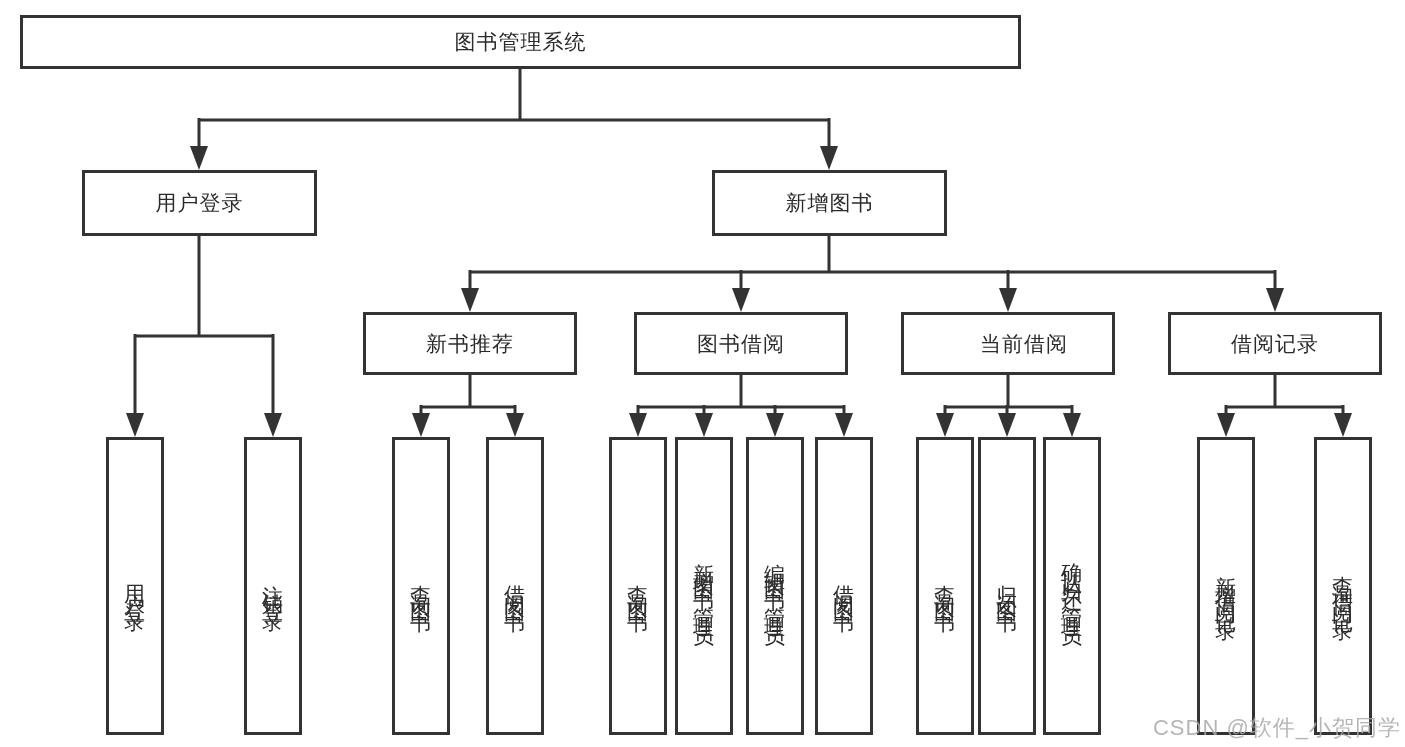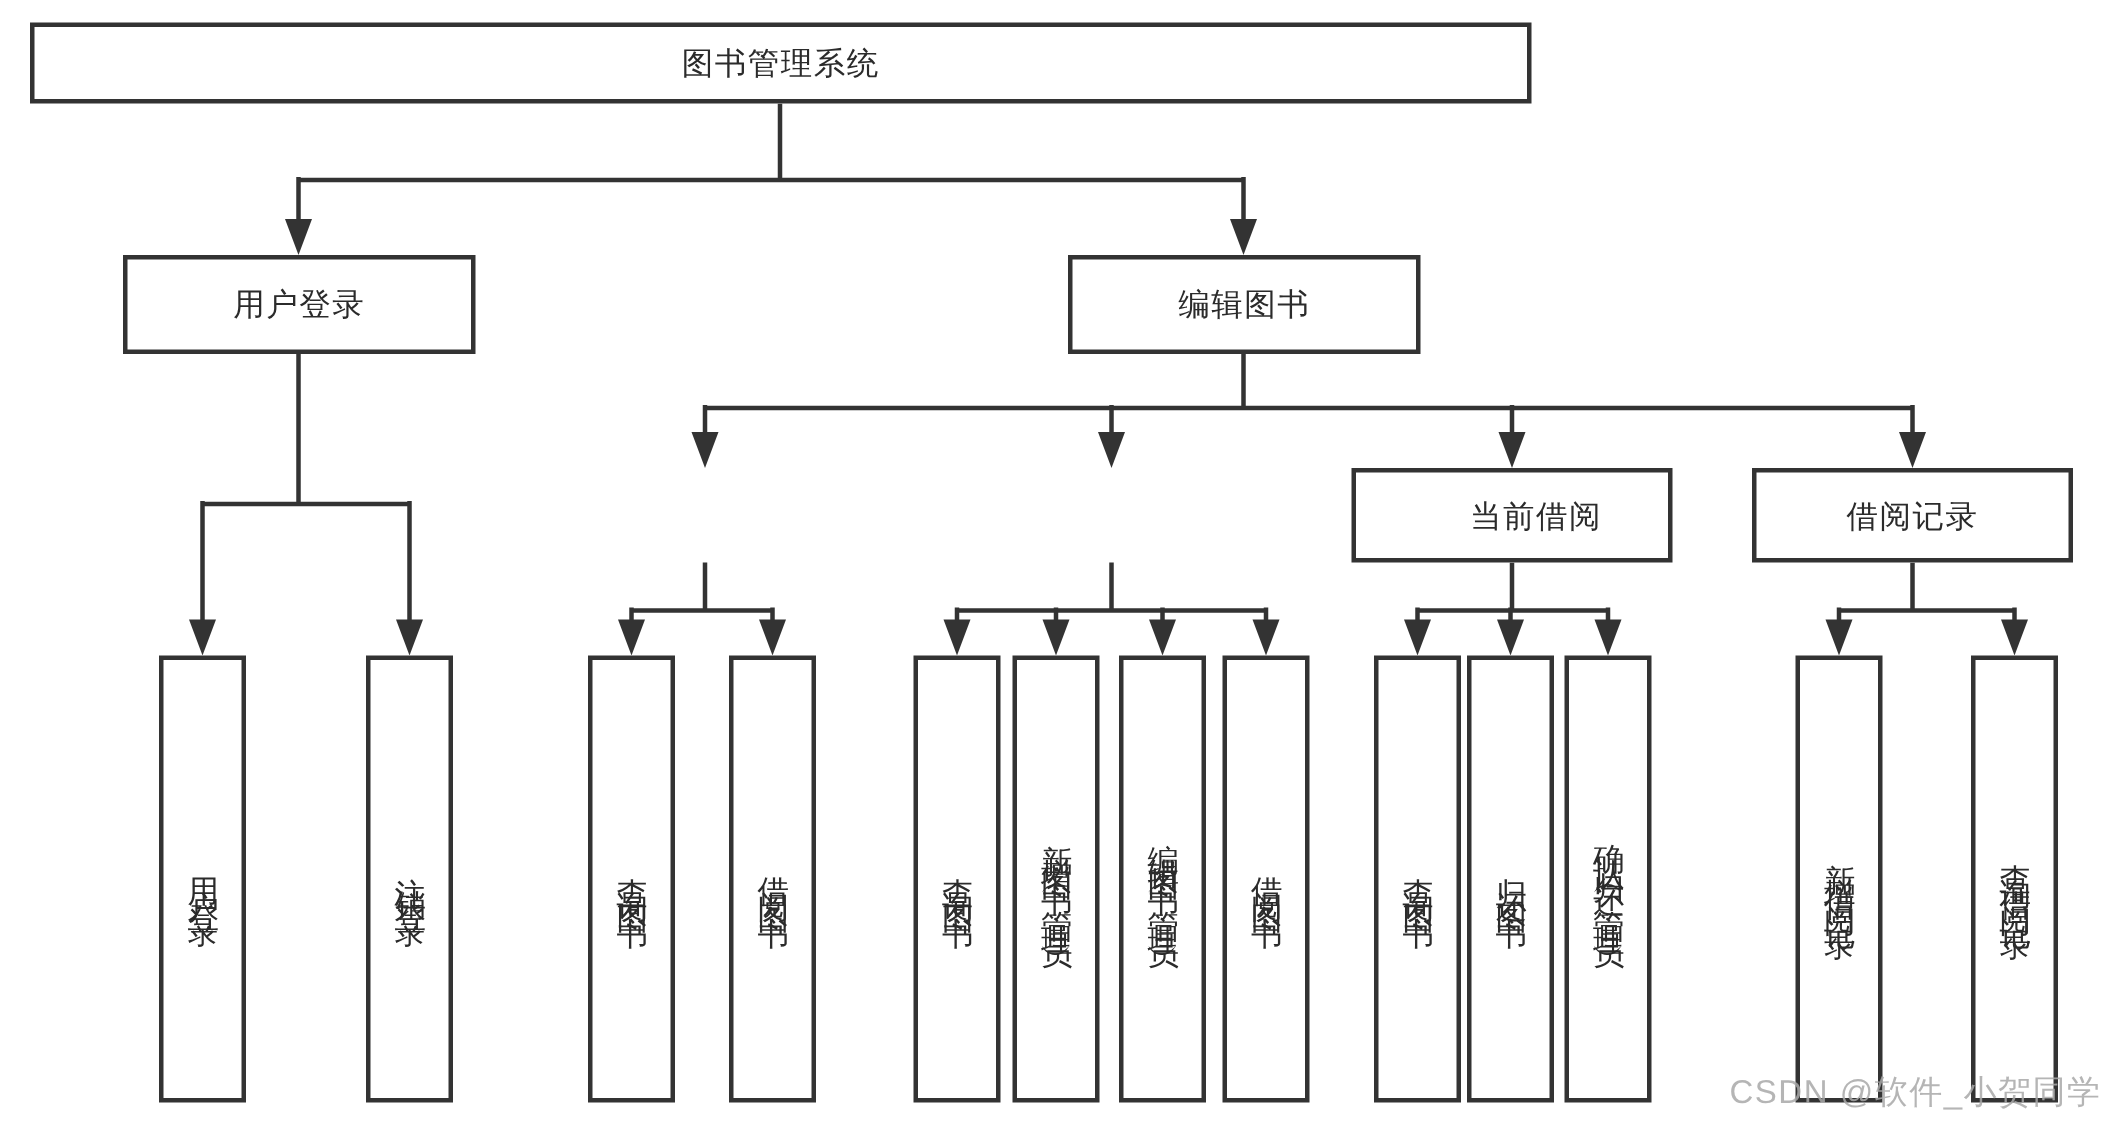--- a/index.html
+++ b/index.html
@@ -103,23 +103,29 @@
   </svg>
 
   <div class="box root-box">
     <span class="h-label">图书管理系统</span>
   </div>
 
   <div class="box login-box">
     <span class="h-label">用户登录</span>
   </div>
   <div class="box mgmt-box">
-    <span class="h-label">编辑图书</span>
+    <span class="h-label">新增图书</span>
   </div>
 
+  <div class="box l3 nb-box">
+    <span class="h-label">新书推荐</span>
+  </div>
+  <div class="box l3 bb-box">
+    <span class="h-label">图书借阅</span>
+  </div>
   <div class="box l3 cb-box">
     <span class="h-label">当前借阅</span>
   </div>
   <div class="box l3 rec-box">
     <span class="h-label">借阅记录</span>
   </div>
 
   <div class="box leaf" style="left:106px">
     <span>用户登录</span>
   </div>

